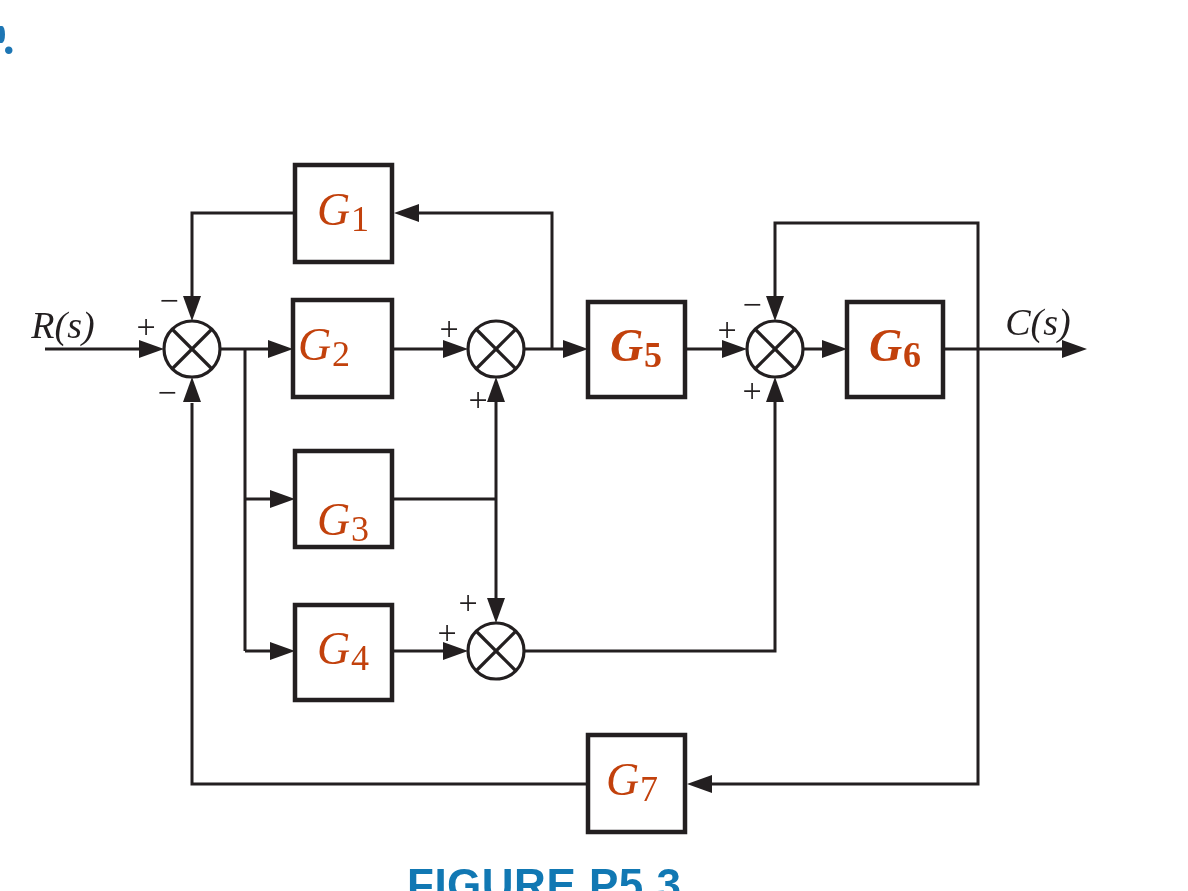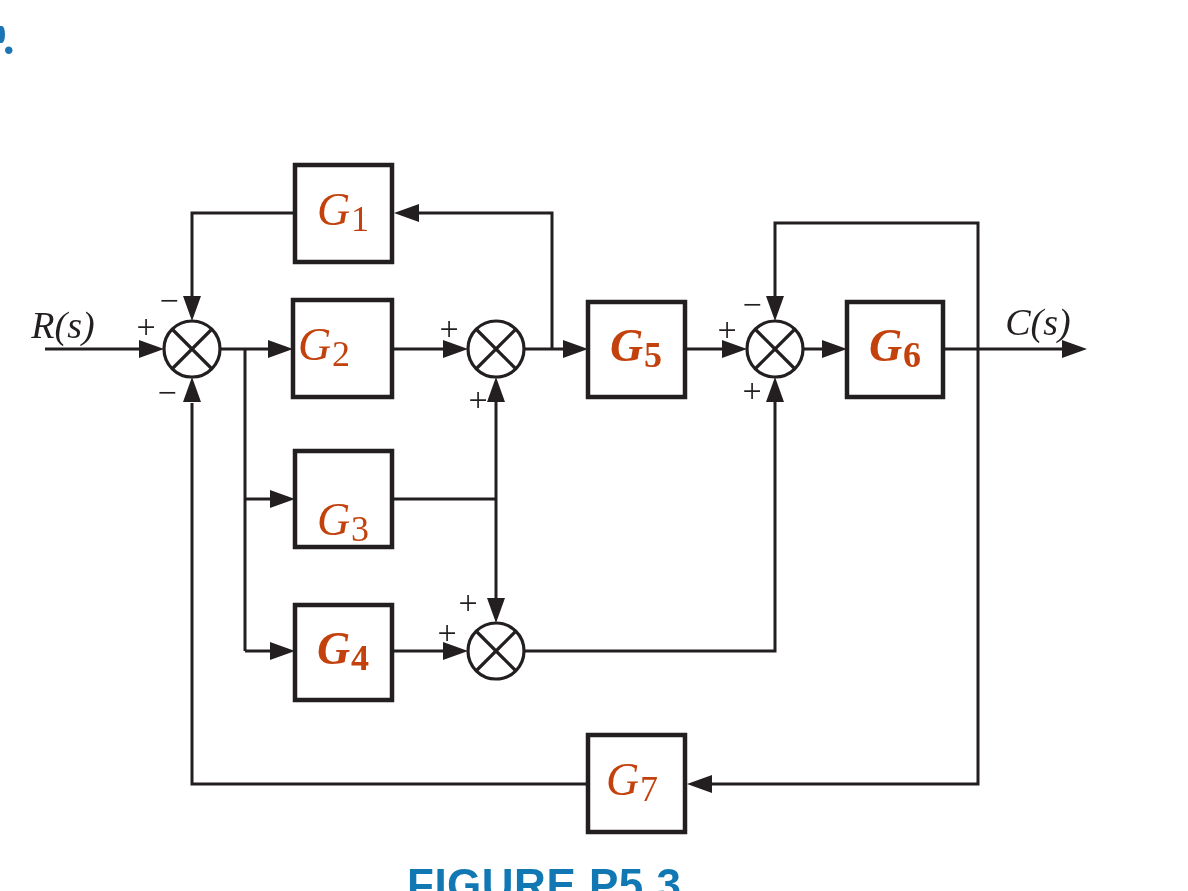--- a/index.html
+++ b/index.html
@@ -127,21 +127,21 @@
       </g>
     </g>
   </svg>
 
   <div class="term" style="left:63px;top:325px;">R(s)</div>
   <div class="term" style="left:1038px;top:322px;">C(s)</div>
 
   <div class="blk" style="left:343px;top:214px;"><span>G</span><span class="bsub">1</span></div>
   <div class="blk" style="left:324px;top:349px;"><span>G</span><span class="bsub">2</span></div>
   <div class="blk" style="left:343px;top:480px;margin-top:44px;"><span>G</span><span class="bsub">3</span></div>
-  <div class="blk" style="left:343px;top:653px;font-weight:bold;"><span>G</span><span class="bsub">4</span></div>
+  <div class="blk" style="left:343px;top:653px;"><span>G</span><span class="bsub">4</span></div>
   <div class="blk" style="left:636px;top:350px;font-weight:bold;"><span>G</span><span class="bsub">5</span></div>
   <div class="blk" style="left:895px;top:350px;font-weight:bold;"><span>G</span><span class="bsub">6</span></div>
   <div class="blk" style="left:632px;top:784px;"><span>G</span><span class="bsub">7</span></div>
 
   <span class="sg" style="left:146px;top:327px;">+</span>
   <span class="sg" style="left:169px;top:301px;">−</span>
   <span class="sg" style="left:167px;top:393px;">−</span>
   <span class="sg" style="left:449px;top:329px;">+</span>
   <span class="sg" style="left:478px;top:400px;">+</span>
   <span class="sg" style="left:727px;top:330px;">+</span>

